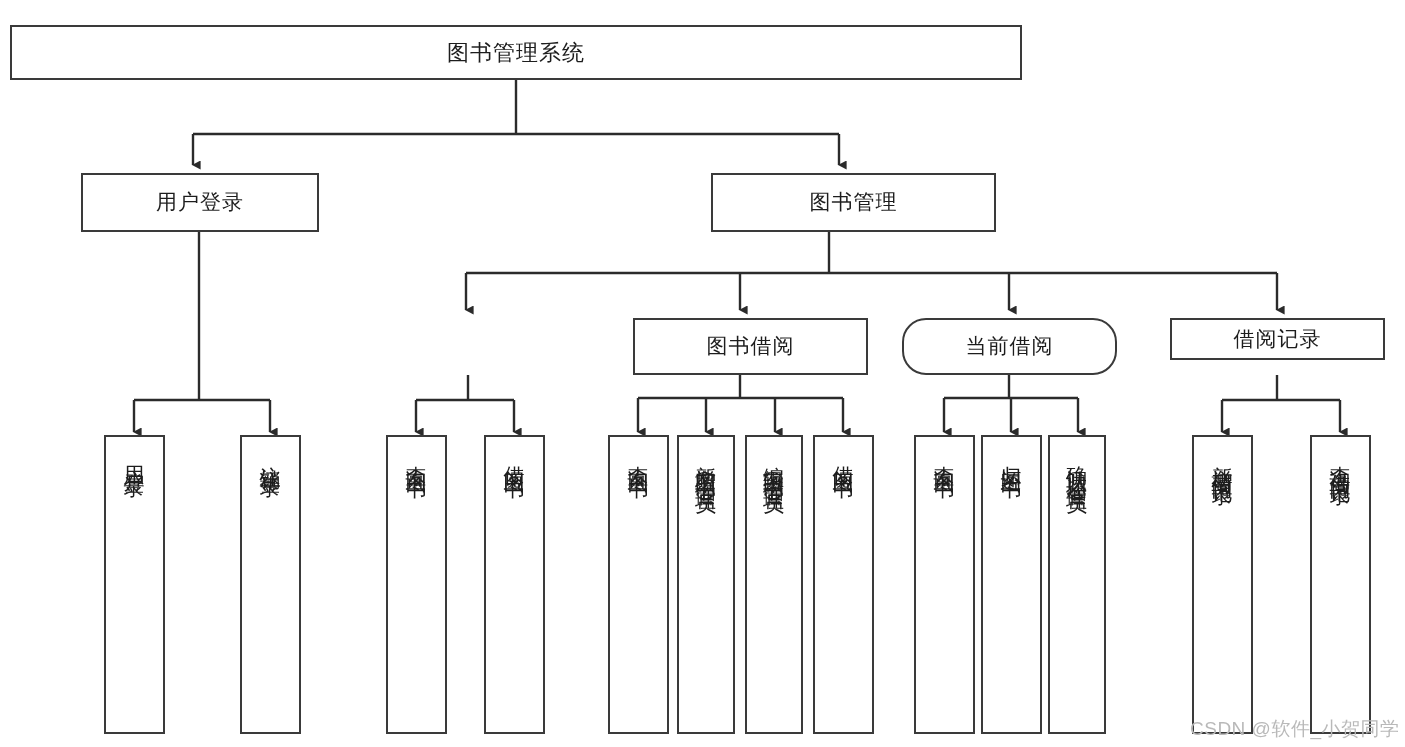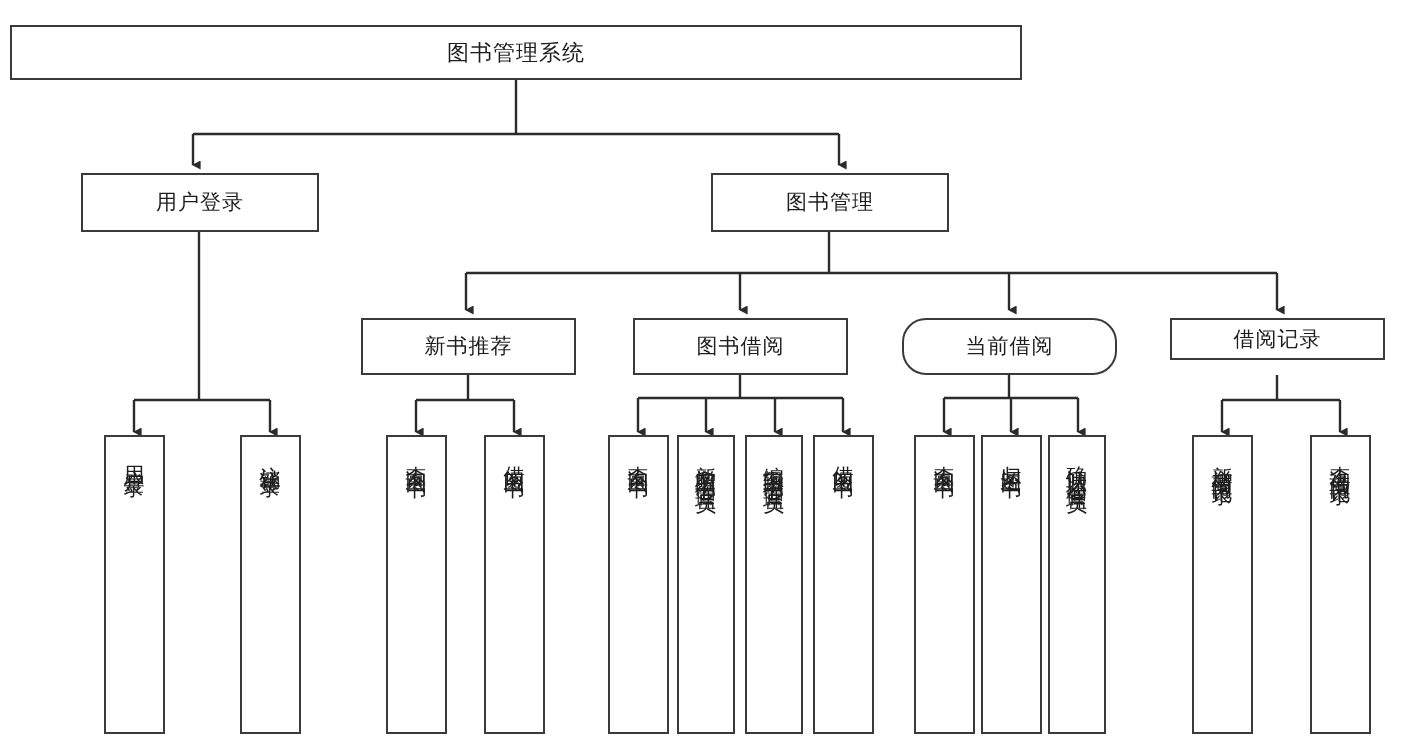--- a/index.html
+++ b/index.html
@@ -128,28 +128,25 @@
     </g>
   </svg>
 
   <div class="node h root" style="left:10px; top:25px; width:1012px; height:55px;">
     <span class="label">图书管理系统</span>
   </div>
 
   <div class="node h" style="left:81px; top:173px; width:238px; height:59px;">
     <span class="label">用户登录</span>
   </div>
-  <div class="node h" style="left:711px; top:173px; width:238px; height:59px;">
+  <div class="node h" style="left:711px; top:173px; width:285px; height:59px;">
     <span class="label">图书管理</span>
   </div>
 
-  <div class="node h" style="left:361px; top:318px; width:215px; height:57px;">
-    <span class="label">新书推荐</span>
-  </div>
-  <div class="node h" style="left:633px; top:318px; width:215px; height:57px;">
+  <div class="node h" style="left:633px; top:318px; width:235px; height:57px;">
     <span class="label">图书借阅</span>
   </div>
   <div class="node h" style="left:902px; top:318px; width:215px; height:57px;border-radius:24px;">
     <span class="label">当前借阅</span>
   </div>
   <div class="node h" style="left:1170px; top:318px; width:215px; height:42px;">
     <span class="label">借阅记录</span>
   </div>
 
   <div class="node v" style="left:104px; top:435px; width:61px; height:299px;">
@@ -189,14 +186,15 @@
     <span class="label">确认归还（管理员）</span>
   </div>
 
   <div class="node v" style="left:1192px; top:435px; width:61px; height:299px;">
     <span class="label">新增借阅记录</span>
   </div>
   <div class="node v" style="left:1310px; top:435px; width:61px; height:299px;">
     <span class="label">查询借阅记录</span>
   </div>
 
+  <div class="watermark" style="left:1190px; top:716px;">CSDN @软件_小贺同学</div>
 
 </div>
 
 </body></html>

